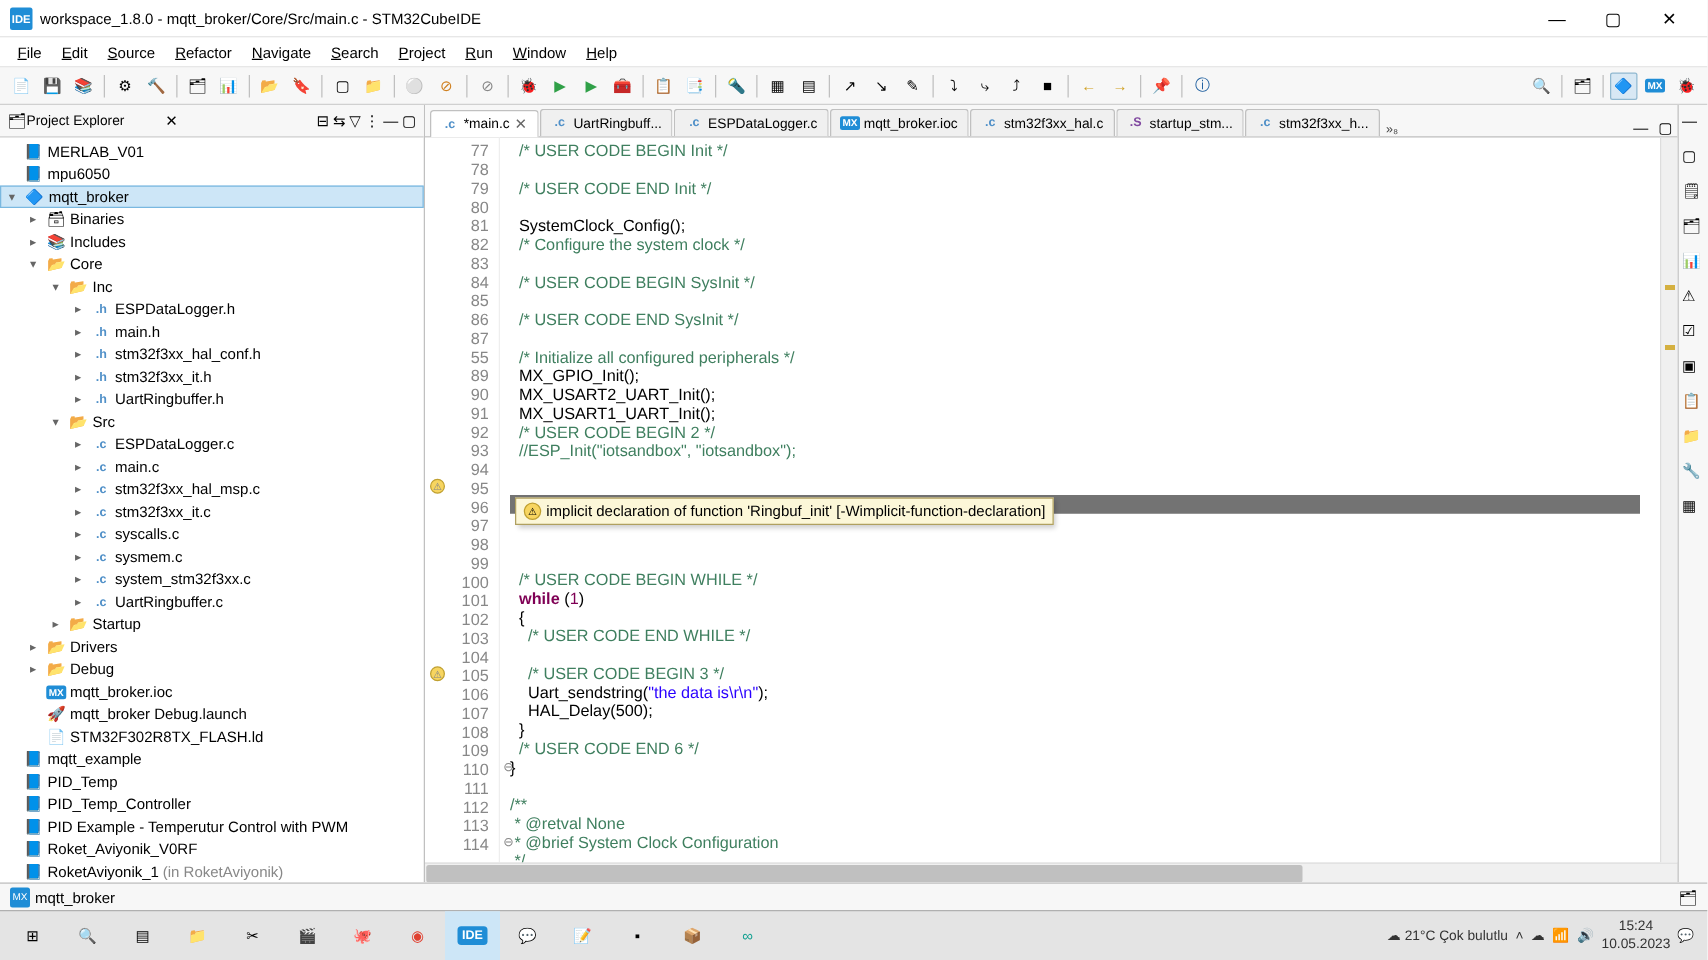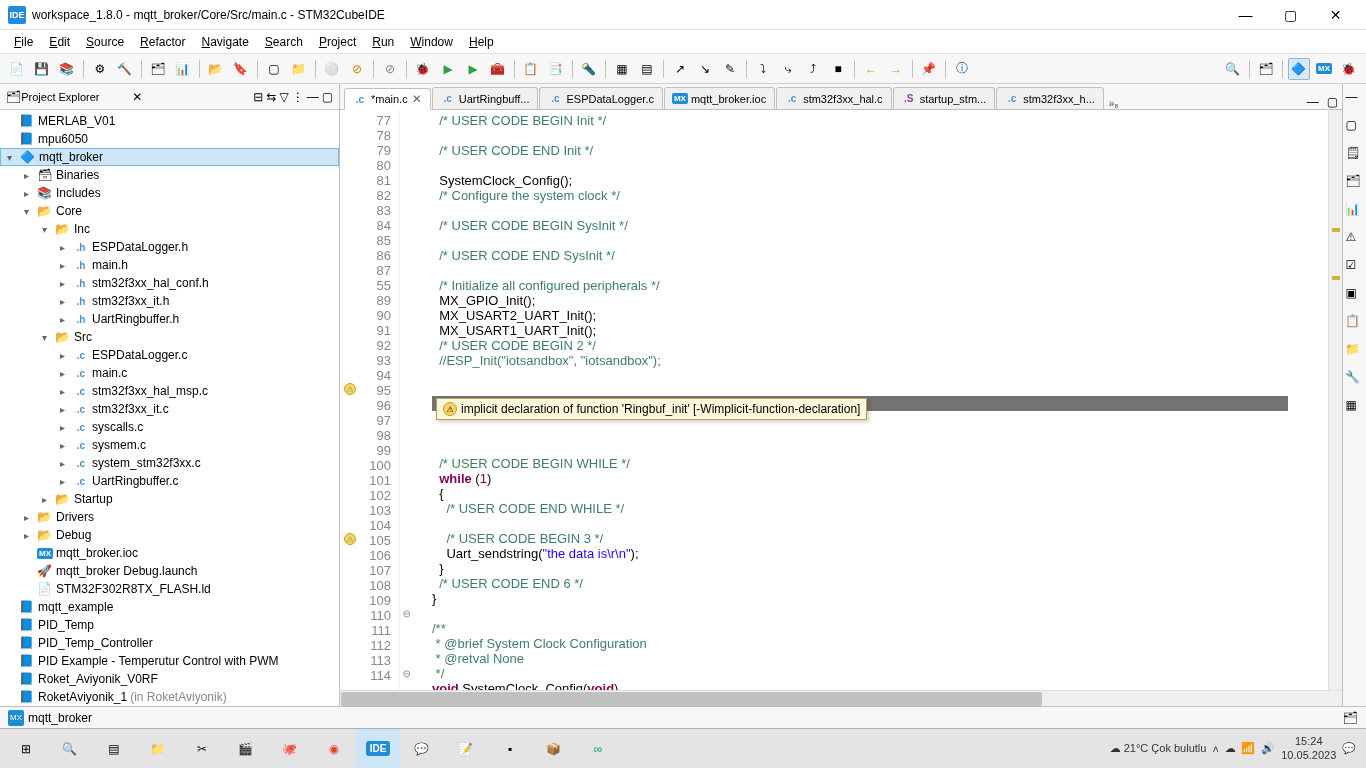--- a/index.html
+++ b/index.html
@@ -27,21 +27,21 @@
 .tree-row .ticon { width: 16px; height: 14px; margin: 0 3px; display: flex; align-items: center; justify-content: center; }
 .tree-row .tlabel { font-size: 12px; }
 .tree-row .suffix { color: #888; font-size: 12px; margin-left: 3px; }
 .editors { flex: 1; display: flex; flex-direction: column; background: #fff; }
 .editor-tabs { height: 26px; display: flex; align-items: flex-end; background: #f7f7f7; border-bottom: 1px solid #c0c0c0; padding-left: 4px; }
 .etab { height: 22px; display: flex; align-items: center; padding: 0 8px; border: 1px solid #c0c0c0; border-bottom: none; background: #f0f0f0; margin-right: 1px; font-size: 11px; position: relative; border-radius: 3px 3px 0 0; }
 .etab.active { background: #fff; border-bottom: 1px solid #fff; top: 1px; }
 .etab .eicon { width: 14px; height: 14px; margin-right: 4px; display: flex; align-items: center; justify-content: center; }
 .etab .close { margin-left: 4px; font-size: 12px; color: #666; }
 .etabs-overflow { padding: 0 4px; font-size: 10px; color: #444; }
-.editor-area { flex: 1; display: flex; overflow: hidden; gap: 24px; }
+.editor-area { flex: 1; display: flex; overflow: hidden; }
 .gutter { width: 60px; background: #fff; text-align: right; font-family: Consolas, monospace; font-size: 13px; color: #888; padding-top: 3px; border-right: 1px solid #eee; }
 .gutter .gline { height: 15px; padding-right: 8px; position: relative; }
 .gutter .marker { position: absolute; left: 4px; width: 12px; height: 12px; background: #f7d560; border-radius: 50%; border: 1px solid #c0a030; font-size: 8px; display: flex; align-items: center; justify-content: center; }
 .code { flex: 1; font-family: Consolas, monospace; font-size: 13px; padding: 3px 16px 0 8px; position: relative; overflow: hidden; }
 .code .line { height: 15px; white-space: pre; }
 .code .hl { background: #737373; margin-top: 28px; }
 .cmt { color: #3f7f5f; }
 .kw { color: #7f0055; font-weight: bold; }
 .str { color: #2a00ff; }
 .num { color: #7f0055; }
@@ -475,27 +475,28 @@
           <div class="line"> </div>
           <div class="line"> </div>
           <div class="line"> </div>
           <div class="line"><span class="cmt">  /* USER CODE BEGIN WHILE */</span></div>
           <div class="line">  <span class="kw">while</span> (<span class="num">1</span>)</div>
           <div class="line">  {</div>
           <div class="line"><span class="cmt">    /* USER CODE END WHILE */</span></div>
           <div class="line"></div>
           <div class="line"><span class="cmt">    /* USER CODE BEGIN 3 */</span></div>
           <div class="line">    Uart_sendstring(<span class="str">"the data is\r\n"</span>);</div>
+          <div class="line">    HAL_Delay(500);</div>
           <div class="line">  }</div>
           <div class="line"><span class="cmt">  /* USER CODE END 6 */</span></div>
           <div class="line">}</div>
           <div class="line"></div>
           <div class="line"><span class="cmt">/**</span></div>
+          <div class="line"><span class="cmt"> * @retval None</span></div>
           <div class="line"><span class="cmt"> * @brief System Clock Configuration</span></div>
-          <div class="line"><span class="cmt"> * @retval None</span></div>
           <div class="line"><span class="cmt"> */</span></div>
           <div class="line"><span class="kw">void</span> SystemClock_Config(<span class="kw">void</span>)</div>
           <div class="tooltip" style="top: 288px; left: 12px;">
           <div class="ticon2">⚠</div>
           <span>implicit declaration of function 'Ringbuf_init' [-Wimplicit-function-declaration]</span>
         </div>
       </div>
       <div class="overview">
         <div class="mark" style="top:118px"></div>
         <div class="mark" style="top:166px"></div>

